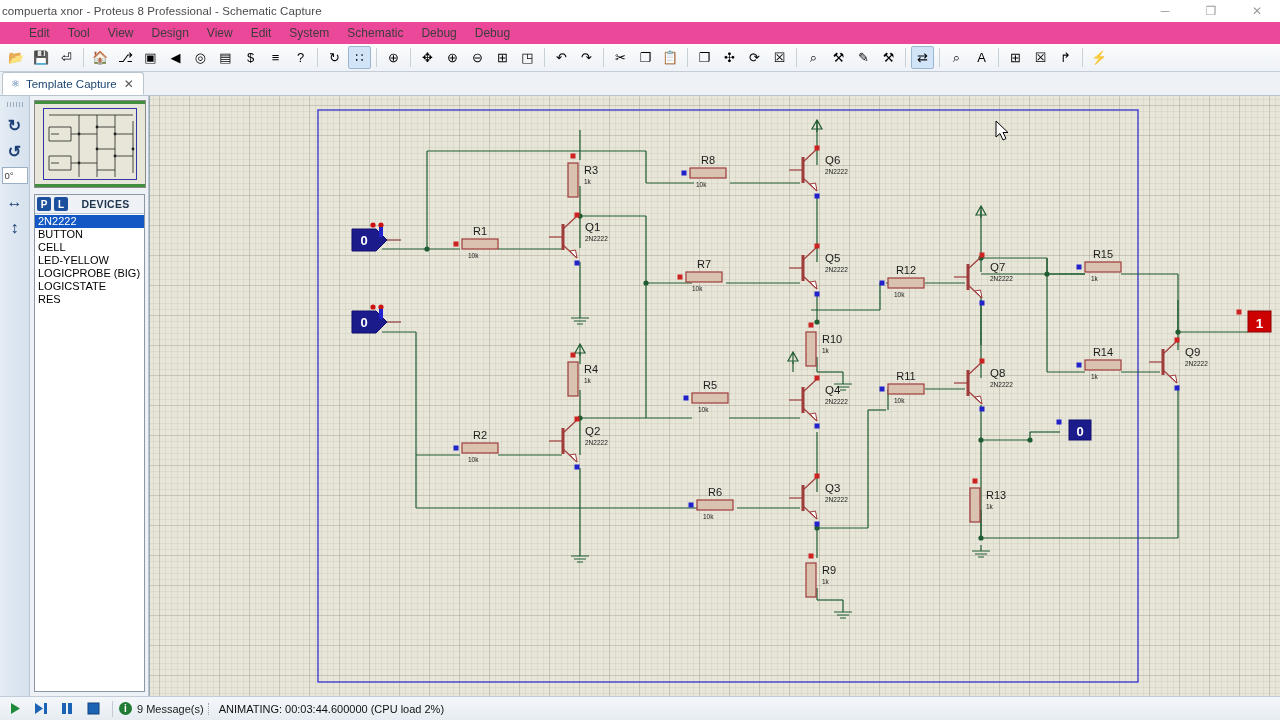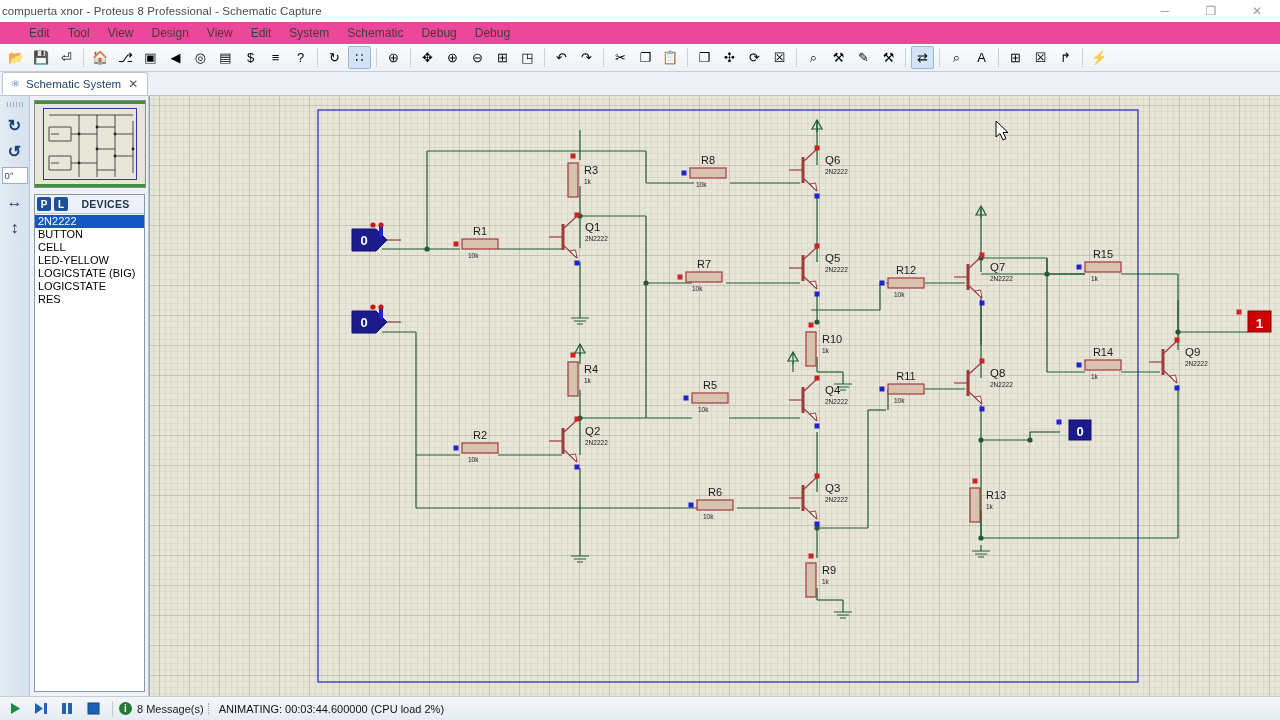--- a/index.html
+++ b/index.html
@@ -361,21 +361,21 @@
     </div>
     <div class="tbsep"></div>
     <div class="tbtn">
       <span style="filter: grayscale(0.15);">⚡</span>
     </div>
   </div>
 
 <div id="tabstrip">
   <div class="tab">
     <span class="tabicon">⚛</span>
-    <span>Schematic System</span>
+    <span>Template Capture</span>
     <span class="tabclose">✕</span>
   </div>
 </div>
 
 <div id="body">
 
   <div id="vtools">
     <div class="grip"></div>
     <div class="vb">↻</div>
     <div class="vb">↺</div>
@@ -421,21 +421,21 @@
       <div id="devhead">
         <div class="pl">P</div>
         <div class="pl">L</div>
         <div class="dlabel">DEVICES</div>
       </div>
       <div id="devlist">
           <div class="dev sel">2N2222</div>
           <div class="dev">BUTTON</div>
           <div class="dev">CELL</div>
           <div class="dev">LED-YELLOW</div>
-          <div class="dev">LOGICSTATE (BIG)</div>
+          <div class="dev">LOGICPROBE (BIG)</div>
           <div class="dev">LOGICSTATE</div>
           <div class="dev">RES</div>
         </div>
     </div>
 
   </div>
 
   <div id="canvaswrap">
     <div id="canvas"></div>
     <div id="sheet">
@@ -722,17 +722,17 @@
     </svg>
   </div>
   <div class="pbtn">
     <svg width="13" height="13" viewBox="0 0 13 13">
       <rect x="1" y="1" width="11" height="11" fill="#1d63b5" stroke="#12407a"></rect>
     </svg>
   </div>
   <div class="sep"></div>
   <div class="msg">
     <span class="ibadge">i</span>
-    <span>8 Message(s)</span>
+    <span>9 Message(s)</span>
   </div>
   <div class="anim">ANIMATING: 00:03:44.600000 (CPU load 2%)</div>
   <div style="flex:1"></div>
 </div>
 
 </body></html>

